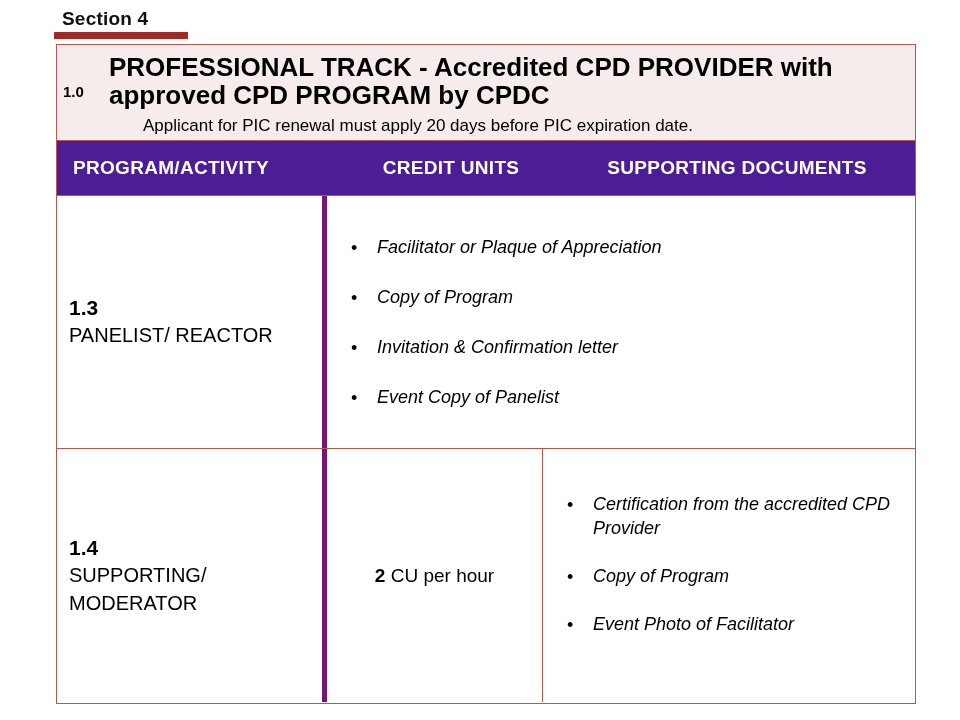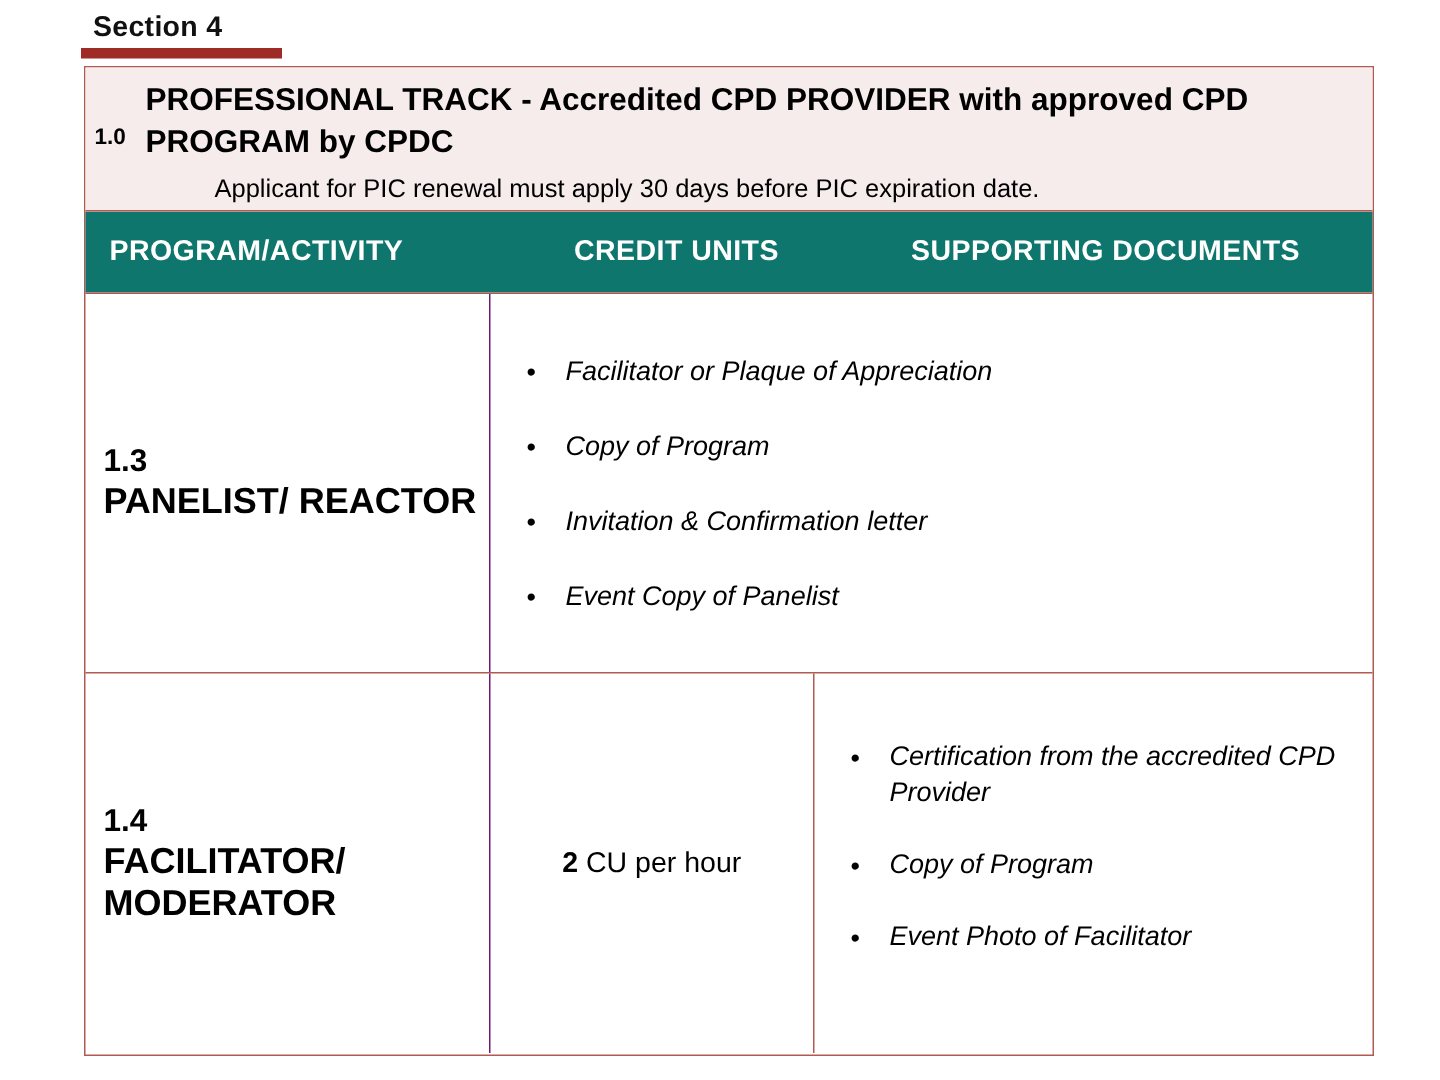--- a/index.html
+++ b/index.html
@@ -70,42 +70,42 @@
   .title-num {
     position: absolute;
     left: 6px;
     top: 38px;
     font-size: 15px;
     font-weight: bold;
     color: #000000;
   }
   .title-main {
     position: absolute;
-    left: 40px;
+    left: 52px;
     right: 10px;
     top: 8px;
-    font-size: 21px;
+    font-size: 26px;
     font-weight: bold;
     line-height: 28px;
     color: #000000;
   }
   .title-sub {
     position: absolute;
     left: 86px;
     right: 8px;
     top: 70px;
     font-size: 17px;
     color: #000000;
     line-height: 22px;
   }
 
   
   .header-row {
     display: flex;
-    background: #0f766e;
+    background: #4c1d95;
     color: #ffffff;
     height: 54px;
     align-items: center;
   }
   .header-cell {
     font-size: 19px;
     font-weight: bold;
     text-align: center;
     letter-spacing: 0.3px;
   }
@@ -123,21 +123,21 @@
   .row.r1 { height: 253px; }
   .row.r2 { height: 254px; }
 
   .cell {
     box-sizing: border-box;
     position: relative;
   }
   .cell.c1 {
     width: 270px;
     flex: 0 0 270px;
-    border-right: 1px solid #701a75;
+    border-right: 5px solid #701a75;
     display: flex;
     flex-direction: column;
     justify-content: center;
     padding-left: 12px;
   }
   .cell.c2 {
     width: 216px;
     flex: 0 0 216px;
     border-right: 1px solid #b05a50;
     display: flex;
@@ -151,23 +151,22 @@
     justify-content: center;
     padding: 6px 10px 6px 16px;
   }
 
   .act-num {
     font-size: 21px;
     font-weight: bold;
     line-height: 26px;
   }
   .act-name {
-    font-size: 24px;
+    font-size: 20px;
     line-height: 28px;
-    font-weight: bold;
   }
   .cu-text {
     font-size: 19px;
     text-align: center;
   }
   .cu-text .cu-num {
     font-weight: bold;
     font-size: 19px;
   }
 
@@ -203,21 +202,21 @@
   <div class="section-tab">
     <div class="label">Section 4</div>
     <div class="bar"></div>
   </div>
 
   <div class="table">
 
     <div class="title-block">
       <div class="title-num">1.0</div>
       <div class="title-main">PROFESSIONAL TRACK  - Accredited CPD PROVIDER with approved CPD PROGRAM by CPDC</div>
-      <div class="title-sub">Applicant  for PIC renewal must apply 30 days before PIC expiration  date.</div>
+      <div class="title-sub">Applicant  for PIC renewal must apply 20 days before PIC expiration  date.</div>
     </div>
 
     <div class="header-row">
       <div class="header-cell col-1">PROGRAM/ACTIVITY</div>
       <div class="header-cell col-2">CREDIT UNITS</div>
       <div class="header-cell col-3">SUPPORTING DOCUMENTS</div>
     </div>
 
     <div class="row r1">
       <div class="cell c1">
@@ -230,21 +229,21 @@
           <li><span class="bullet">•</span><span>Copy of Program</span></li>
           <li><span class="bullet">•</span><span>Invitation &amp; Confirmation letter</span></li>
           <li><span class="bullet">•</span><span>Event Copy of Panelist</span></li>
         </ul>
       </div>
     </div>
 
     <div class="row r2">
       <div class="cell c1">
         <div class="act-num">1.4</div>
-        <div class="act-name">FACILITATOR/ MODERATOR</div>
+        <div class="act-name">SUPPORTING/ MODERATOR</div>
       </div>
       <div class="cell c2">
         <div class="cu-text">
           <span class="cu-num">2</span>
           <span>CU per hour</span>
         </div>
       </div>
       <div class="cell c3">
         <ul class="docs">
           <li><span class="bullet">•</span><span>Certification from the accredited CPD Provider</span></li>

